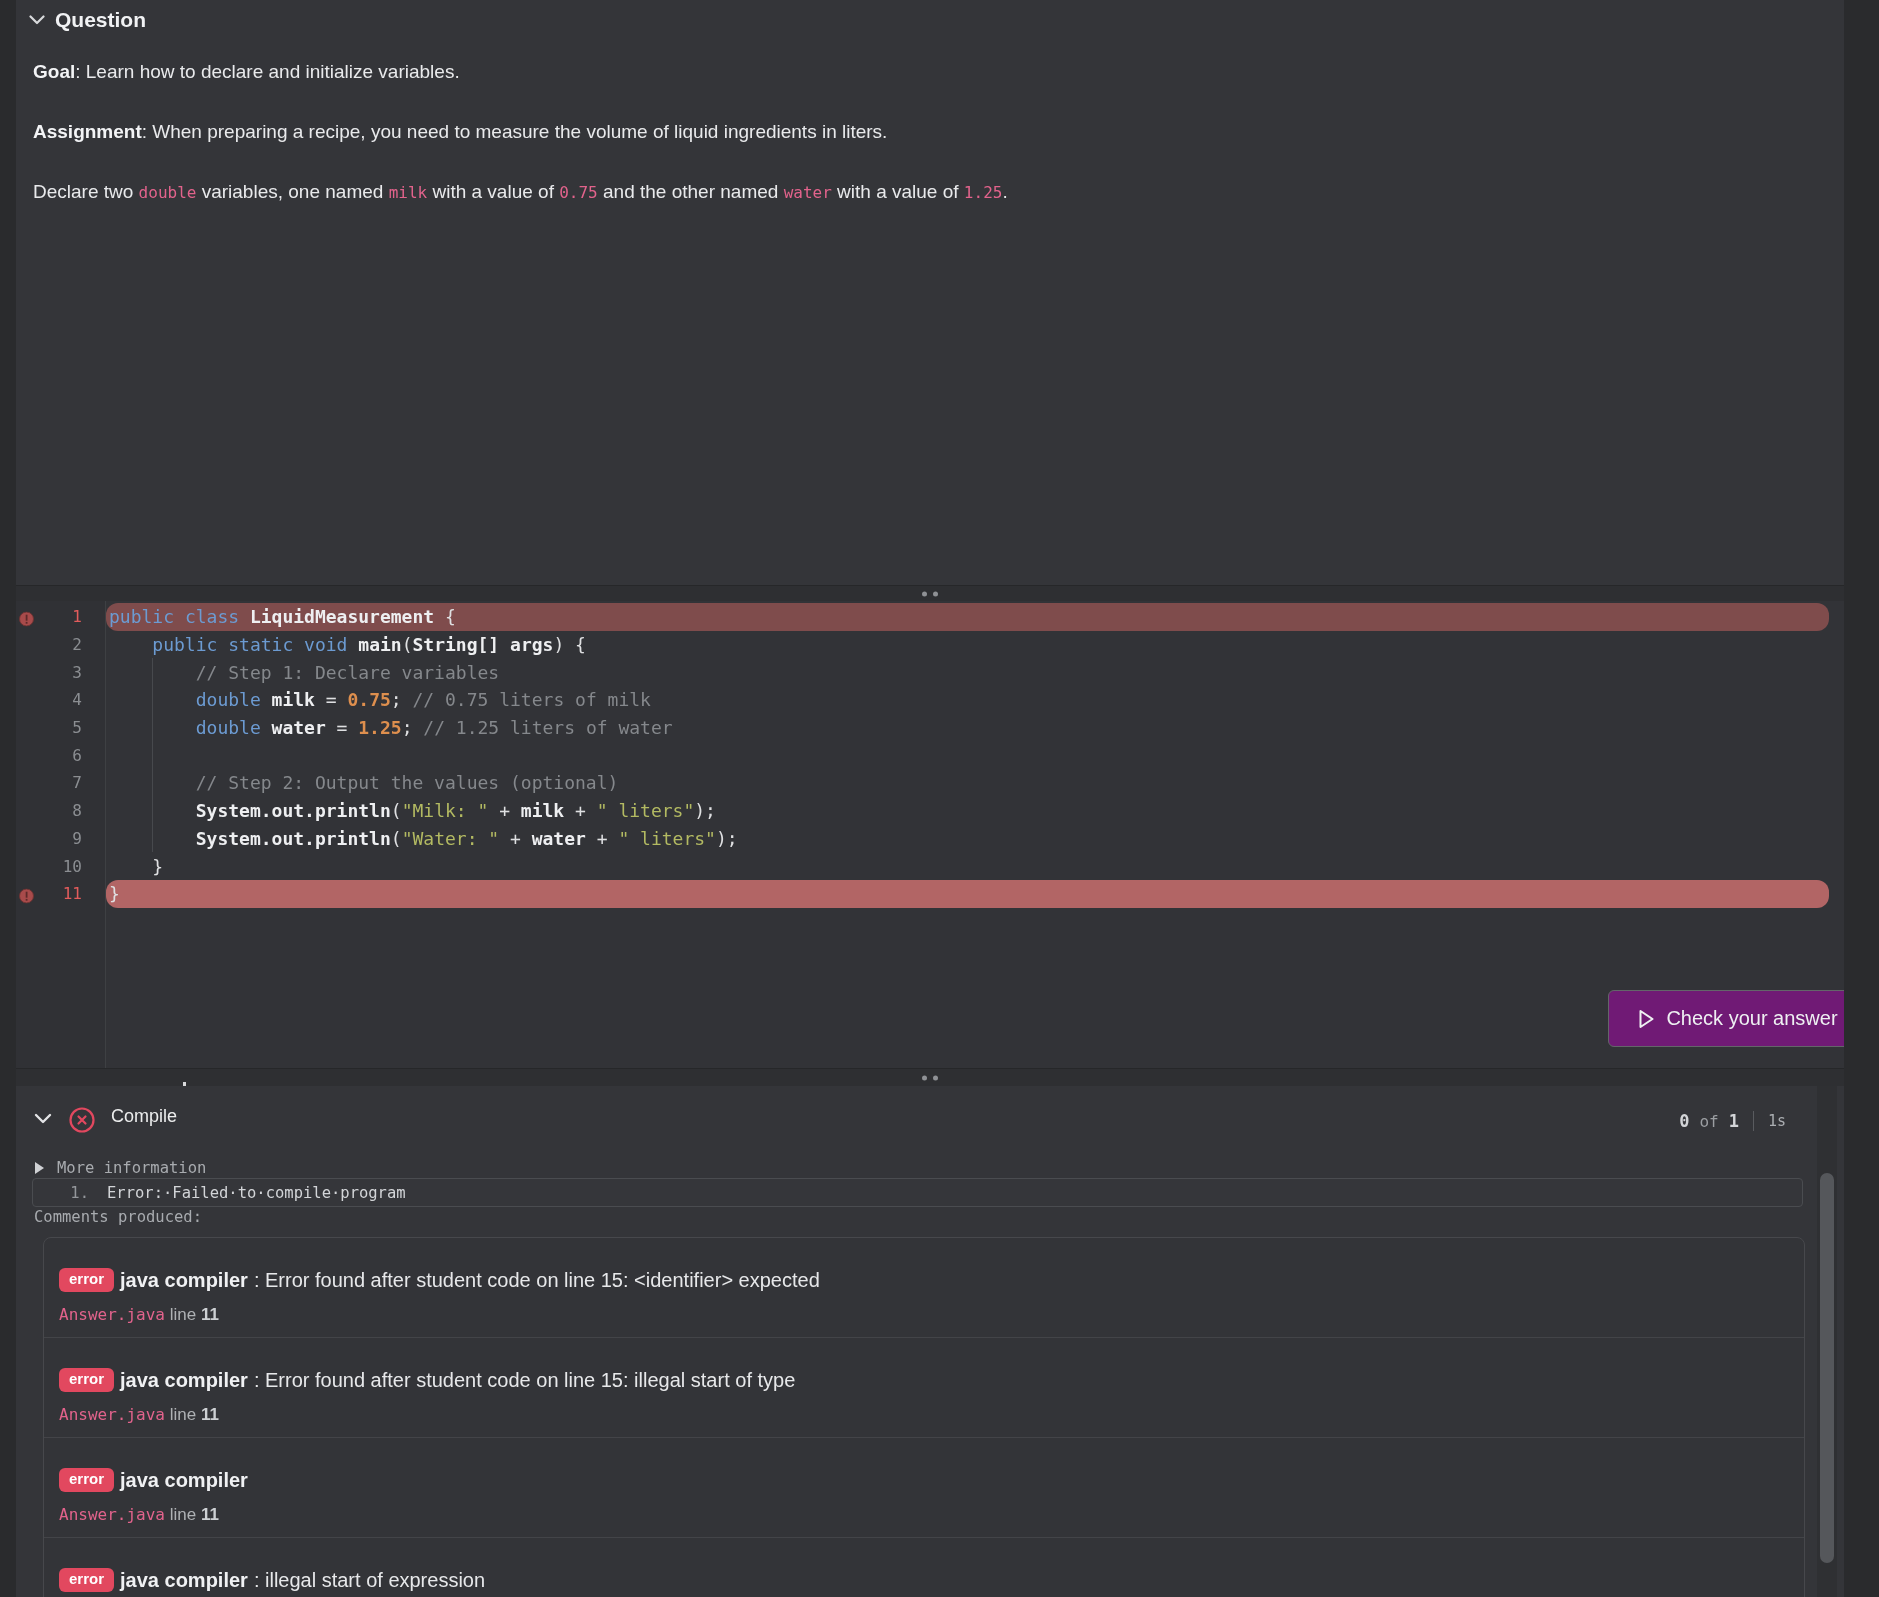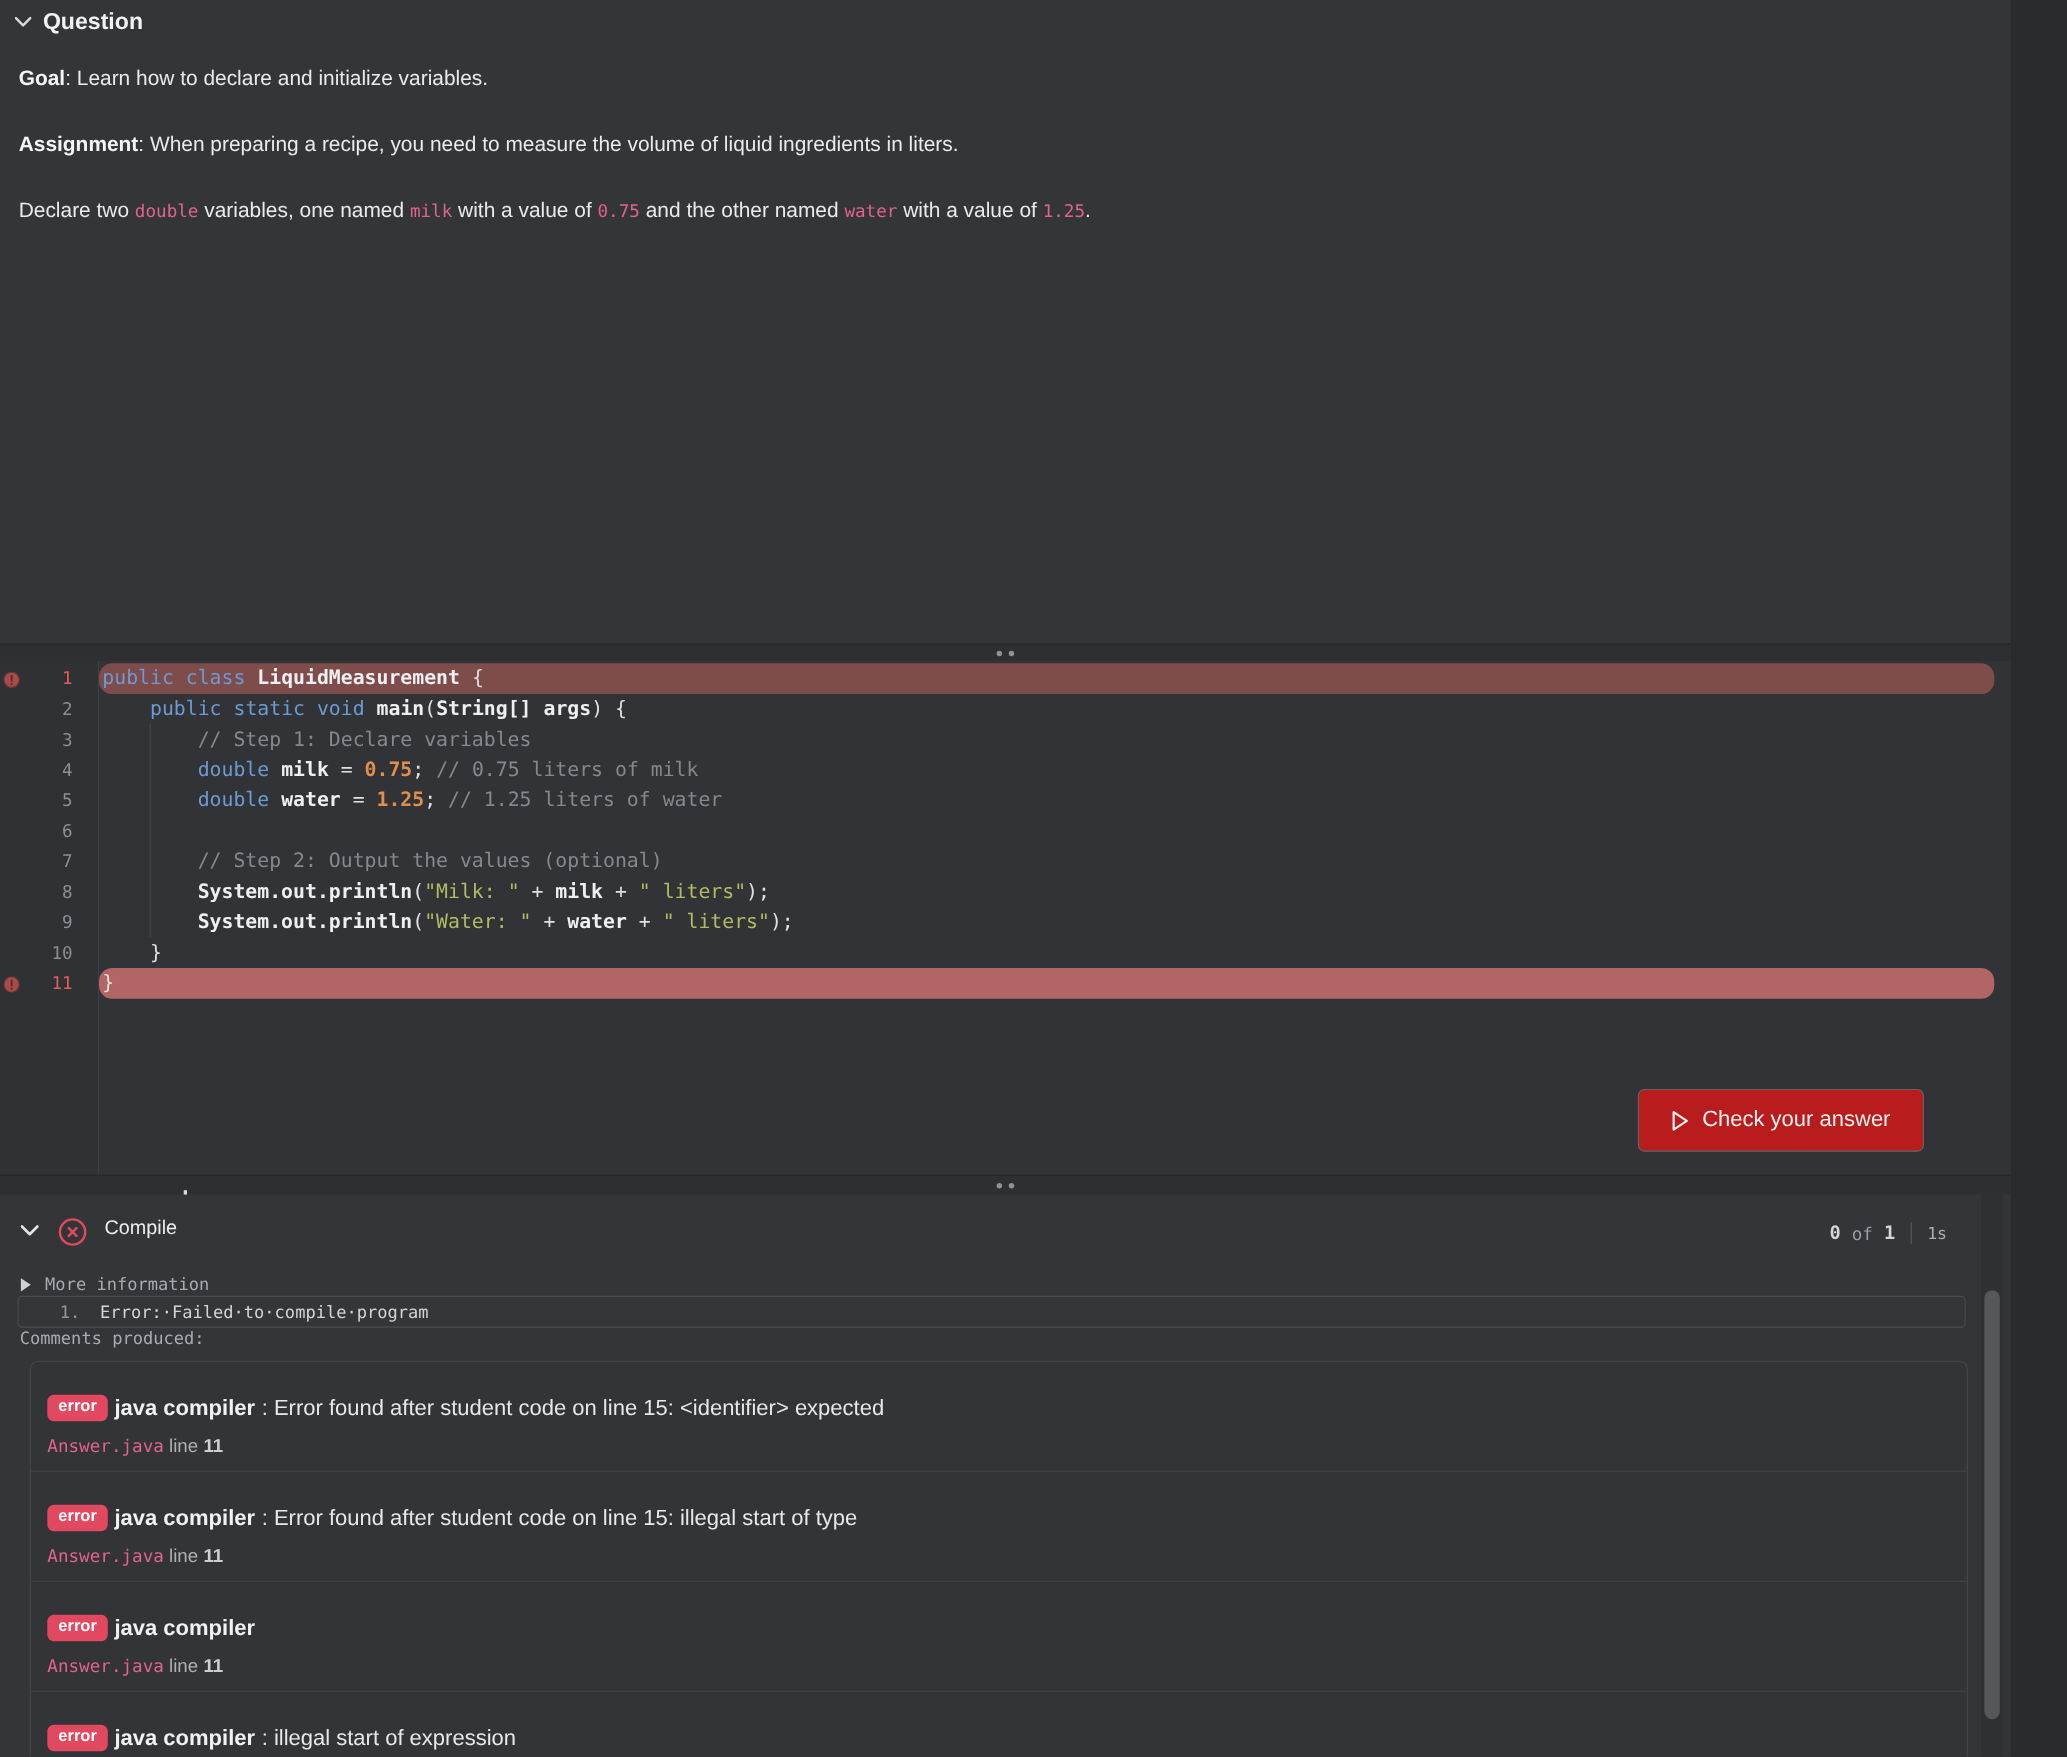--- a/index.html
+++ b/index.html
@@ -1,20 +1,21 @@
 <!DOCTYPE html>
 <html><head>
 <meta charset="utf-8">
 <style>
   * { margin:0; padding:0; box-sizing:border-box; }
   html,body { background:#2a2b2d; }
   .page {
     position:relative; width:1828px; height:1597px; overflow:hidden;
     background:#343539; font-family:"Liberation Sans", sans-serif;
     color:#e9eaec;
+    margin-left:16px;
   }
 
   
   .question { position:absolute; top:0; left:0; width:100%; height:585px; background:#343539; }
   .q-header { position:absolute; top:8px; left:13px; display:flex; align-items:center; gap:10px; }
   .q-header .title { font-size:21px; font-weight:bold; color:#f1f2f4; }
   .q-body { position:absolute; top:60px; left:17px; right:30px; font-size:19px; line-height:24px; color:#e9eaec; }
   .q-body p { margin:0 0 36px 0; }
   .q-body b { color:#f3f4f6; }
   .icode { font-family:"DejaVu Sans Mono", monospace; font-size:16px; color:#e2638c; }
@@ -41,22 +42,22 @@
   .gic { position:absolute; left:3px; top:50%; transform:translateY(-50%); width:15px; height:15px; z-index:2; }
   .tk-kw { color:#6c9bd2; }
   .tk-id { color:#eeeff1; font-weight:bold; }
   .tk-num { color:#de8f4e; font-weight:bold; }
   .tk-str { color:#b3ba62; }
   .tk-com { color:#85888c; }
   .tk-pl { color:#dfe0e2; }
   .indent-guide { position:absolute; left:136px; top:57px; width:1px; height:194px; background:#47494d; }
   .mini-thumb { position:absolute; left:1848px; top:161px; width:18px; height:7px; background:#7c7e82; border-radius:2px; }
 
-  .check-btn { position:absolute; left:1489px; top:389px; width:260px; height:57px;
-    background:#b91c1c; border:1px solid #636569; border-radius:6px;
+  .check-btn { position:absolute; left:1592px; top:389px; width:260px; height:57px;
+    background:#701a75; border:1px solid #636569; border-radius:6px;
     display:flex; align-items:center; justify-content:center; gap:11px;
     color:#eef0f2; font-size:20px; font-family:"Liberation Sans", sans-serif; cursor:pointer; }
 
   
   .compile { position:absolute; top:1086px; left:0; width:100%; height:511px; background:#343539; }
   .c-head { position:absolute; top:12px; left:0; right:0; height:46px; }
   .c-chev { position:absolute; left:18px; top:15px; }
   .c-erricon { position:absolute; left:52px; top:8px; }
   .c-title { position:absolute; left:95px; top:8px; font-size:18px; color:#eceded; }
   .c-right { position:absolute; right:58px; top:0; height:46px; display:flex; align-items:center; gap:10px;

